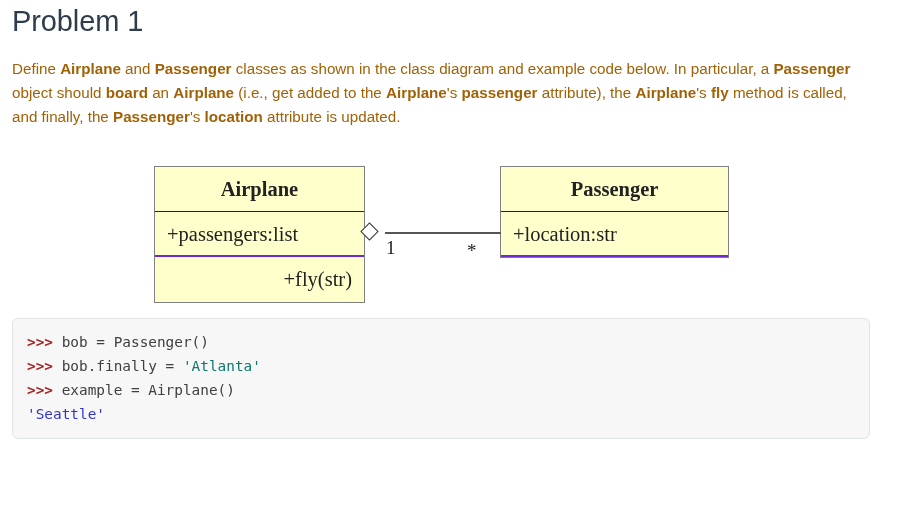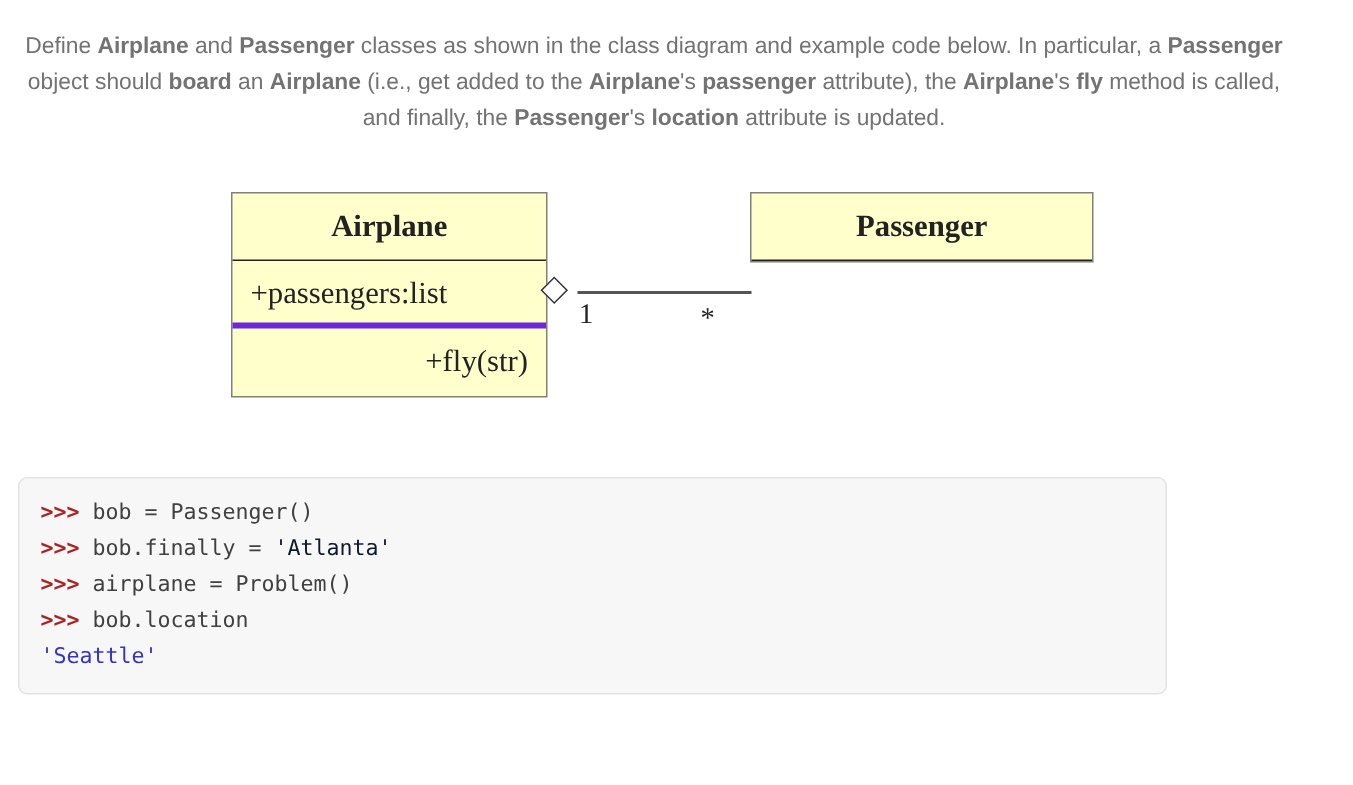--- a/index.html
+++ b/index.html
@@ -33,25 +33,25 @@
     color: #2f3c4c;
     margin: 0;
     padding-top: 4px;
     letter-spacing: -0.1px;
   }
 
   
   .intro {
     font-size: 15.2px;
     line-height: 24px;
-    color: #737373;
+    color: #a16207;
     margin: 0;
     padding-top: 19px;
     max-width: 848px;
-    text-align: center;
+    text-align: left;
   }
   .intro b { font-weight: 700; }
 
   
   .diagram {
     position: relative;
     height: 160px;
     margin-top: 27px;
   }
   .uml-box {
@@ -75,21 +75,21 @@
     font-size: 20.5px;
   }
   .uml-name {
     text-align: center;
     font-weight: 700;
     font-size: 20.5px;
     border-bottom: 1px solid #222222;
   }
   .uml-attr {
     text-align: left;
-    border-bottom: 4px solid #6d28d9;
+    border-bottom: 2px solid #6d28d9;
   }
   .uml-method {
     text-align: right;
   }
 
   
   .assoc-line {
     position: absolute;
     left: 373px;
     top: 76px;
@@ -115,65 +115,66 @@
     line-height: 1;
   }
   #mult-one { left: 374px; top: 82px; }
   #mult-many { left: 455px; top: 85px; }
 
   
   .code-block {
     position: absolute;
     left: 12px;
     top: 318px;
-    width: 766px;
+    width: 858px;
     box-sizing: border-box;
     background: #f7f7f7;
     border: 1px solid #e1e4e5;
     border-radius: 6px;
     padding: 11px 14px 12px 14px;
     font-family: "DejaVu Sans Mono", "Liberation Mono", monospace;
     font-size: 14.4px;
     line-height: 24px;
     color: #404040;
   }
   .code-line { white-space: pre; }
   .tok-prompt { color: #aa2222; font-weight: 700; }
-  .tok-str    { color: #0f172a; }
+  .tok-str    { color: #0f766e; }
   .tok-out    { color: #3333cc; }
   .tok-plain  { color: #404040; }
 </style>
 </head>
 <body>
 
 <div class="page">
 
+  <h1 class="page-title">Problem 1</h1>
 
   <p class="intro"><span>Define </span><b>Airplane</b><span> and </span><b>Passenger</b><span> classes as shown in the class diagram and example code below.  In particular, a </span><b>Passenger</b><span> object should </span><b>board</b><span> an </span><b>Airplane</b><span> (i.e., get added to the </span><b>Airplane</b><span>'s </span><b>passenger</b><span> attribute), the </span><b>Airplane</b><span>'s </span><b>fly</b><span> method is called, and finally, the </span><b>Passenger</b><span>'s </span><b>location</b><span> attribute is updated.</span></p>
 
   <div class="diagram">
 
     <div class="uml-box" id="uml-airplane">
       <div class="uml-row uml-name">Airplane</div>
       <div class="uml-row uml-attr">+passengers:list</div>
       <div class="uml-row uml-method">+fly(str)</div>
     </div>
 
     <div class="uml-box" id="uml-passenger">
       <div class="uml-row uml-name">Passenger</div>
+      <div class="uml-row uml-attr">+location:str</div>
     </div>
 
     <div class="assoc-line"></div>
     <div class="assoc-diamond"></div>
     <div class="mult" id="mult-one">1</div>
     <div class="mult" id="mult-many">*</div>
 
   </div>
 
   <div class="code-block">
       <div class="code-line"><span class="tok-prompt">&gt;&gt;&gt; </span><span class="tok-plain">bob = Passenger()</span></div>
       <div class="code-line"><span class="tok-prompt">&gt;&gt;&gt; </span><span class="tok-plain">bob.finally = </span><span class="tok-str">'Atlanta'</span></div>
-      <div class="code-line"><span class="tok-prompt">&gt;&gt;&gt; </span><span class="tok-plain">airplane = Problem()</span></div>
-      <div class="code-line"><span class="tok-prompt">&gt;&gt;&gt; </span><span class="tok-plain">bob.location</span></div>
+      <div class="code-line"><span class="tok-prompt">&gt;&gt;&gt; </span><span class="tok-plain">example = Airplane()</span></div>
       <div class="code-line"><span class="tok-out">'Seattle'</span></div>
     </div>
 
 </div>
 
 </body></html>

